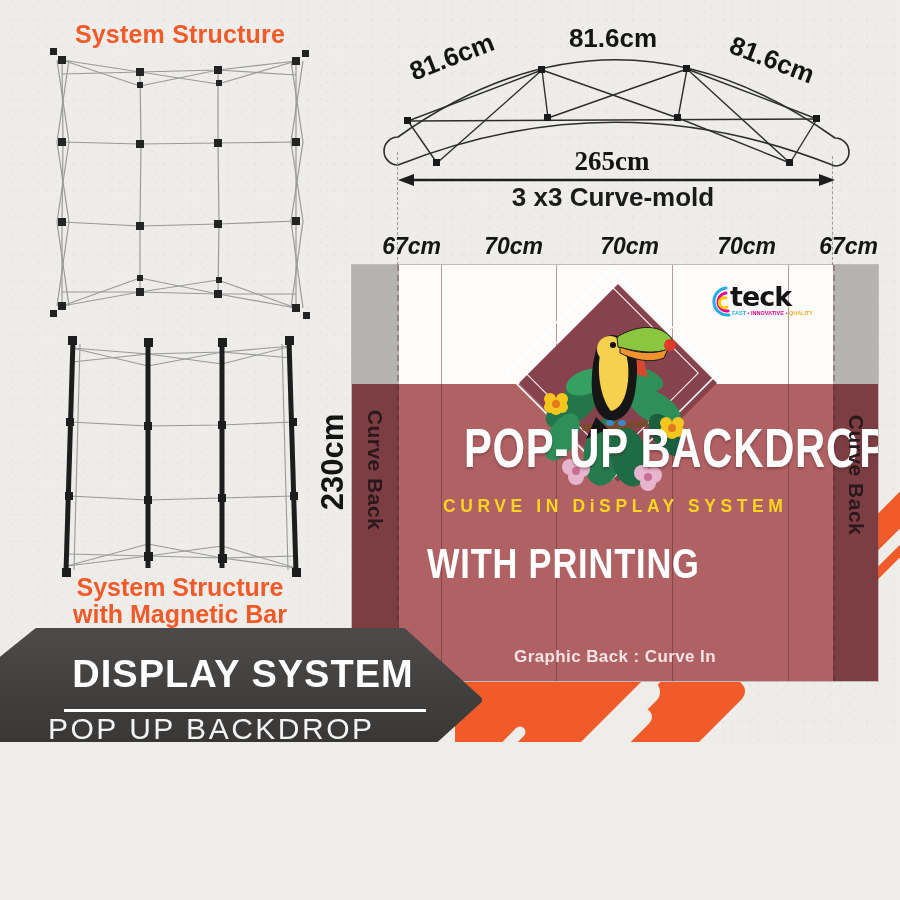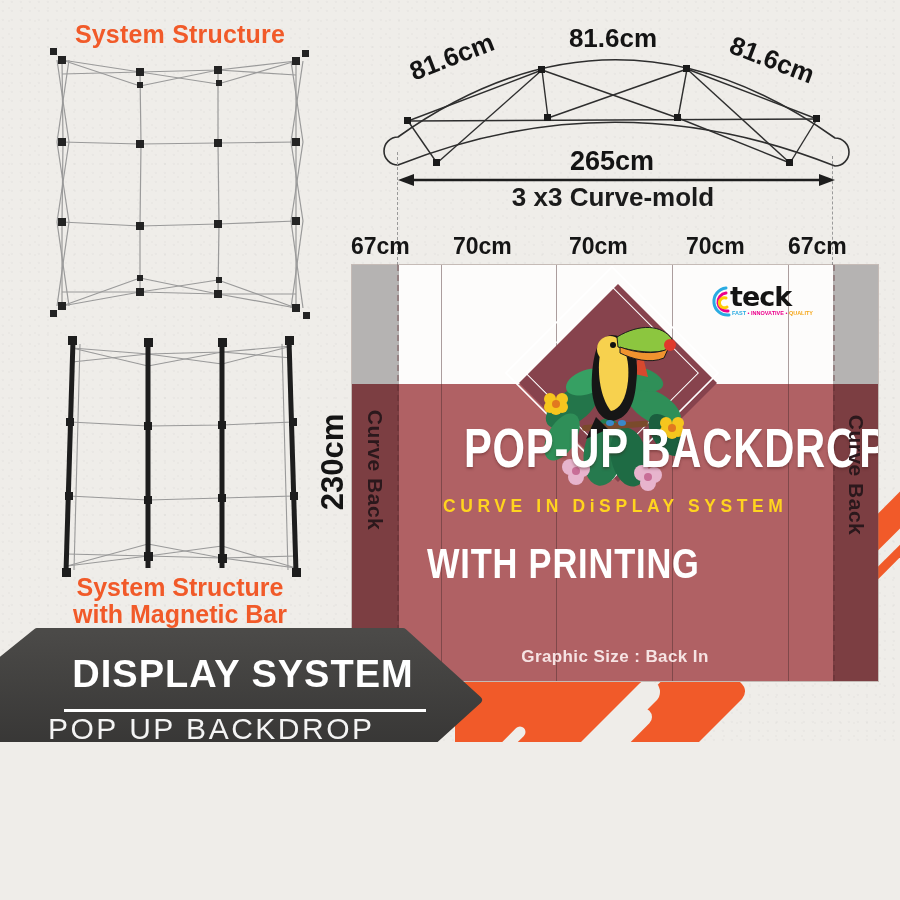--- a/index.html
+++ b/index.html
@@ -24,22 +24,22 @@
   .caption2{color:#f15a29;font-weight:bold;font-size:25px;text-align:center;line-height:27px;}
   .dim-230{
     font-size:31px;font-weight:bold;color:#141414;white-space:nowrap;
     transform:translate(-50%,-50%) rotate(-90deg);
   }
   
   .dim-label{font-size:26px;font-weight:bold;color:#141414;white-space:nowrap;}
   .dashed-v{border-left:1.5px dashed #9a9a9a;width:0;}
   .mold-name{font-size:26px;font-weight:bold;color:#1b1b1b;white-space:nowrap;}
   
-  .col-label{font-size:23px;font-weight:bold;color:#151515;text-align:left;width:90px;
-    transform:translateX(-50%);}
+  .col-label{font-size:23px;font-weight:bold;color:#151515;text-align:right;width:90px;
+    transform:translateX(-50%);font-style:italic;}
   
   #backdrop{
     left:352px;top:265px;width:526px;height:416px;overflow:hidden;background:#fdfcfb;
     outline:1px solid rgba(130,105,100,.38);
   }
   .strip{top:0;width:45px;height:416px;
     background:linear-gradient(#b5b3b2 0,#b5b3b2 119px,#7c3e42 119px,#7c3e42 100%);}
   #strip-left{left:0;border-right:2px dashed rgba(90,40,42,.35);}
   #strip-right{left:481px;border-left:2px dashed rgba(90,40,42,.35);}
   #backdrop-main{left:45px;top:119px;width:436px;height:297px;background:#b06164;}
@@ -241,21 +241,21 @@
     <g>
       <line x1="26" y1="152" x2="451" y2="152" stroke="#1d1d1d" stroke-width="2.4"></line>
       <polygon points="20,152 36,146 36,158" fill="#1d1d1d"></polygon>
       <polygon points="457,152 441,146 441,158" fill="#1d1d1d"></polygon>
     </g>
   </svg>
 
   <span class="abs dim-label" style="left:452px;top:57px;transform:translate(-50%,-50%) rotate(-21deg);">81.6cm</span>
   <span class="abs dim-label" style="left:613px;top:38px;transform:translate(-50%,-50%);">81.6cm</span>
   <span class="abs dim-label" style="left:772px;top:60px;transform:translate(-50%,-50%) rotate(21deg);">81.6cm</span>
-  <span class="abs dim-label" style="left:612px;top:161px;transform:translate(-50%,-50%);font-size:27px;">265cm</span>
+  <span class="abs dim-label" style="left:612px;top:161px;transform:translate(-50%,-50%);font-size:27px;font-family:Liberation Serif, serif;">265cm</span>
   <span class="abs mold-name" style="left:613px;top:197px;transform:translate(-50%,-50%);">3 x3 Curve-mold</span>
 
   <div class="abs dashed-v" style="left:397px;top:152px;height:113px;"></div>
   <div class="abs dashed-v" style="left:832px;top:156px;height:109px;"></div>
 
   <span class="abs col-label" style="left:396px;top:233px;">67cm</span>
   <span class="abs col-label" style="left:498px;top:233px;">70cm</span>
   <span class="abs col-label" style="left:614px;top:233px;">70cm</span>
   <span class="abs col-label" style="left:731px;top:233px;">70cm</span>
   <span class="abs col-label" style="left:833px;top:233px;">67cm</span>
@@ -376,21 +376,21 @@
 
     <div class="abs bd-title">
       <span>POP-UP BACKDROP</span>
     </div>
     <div class="abs bd-sub">
       <span>CURVE IN DiSPLAY SYSTEM</span>
     </div>
     <div class="abs bd-feature">
       <span>WITH PRINTING</span>
     </div>
-    <div class="abs bd-size">Graphic Size : Back In</div>
+    <div class="abs bd-size">Graphic Back : Curve In</div>
 
     <span class="abs curve-back" style="left:23px;top:205px;">Curve Back</span>
     <span class="abs curve-back" style="left:504px;top:210px;">Curve Back</span>
   </div>
 
   <div id="orange-block" class="abs"></div>
 
   <svg class="abs" style="left:0;top:625px;" width="490" height="150" viewBox="0 0 490 150">
     <defs>
       <linearGradient id="bannerGrad" x1="0" y1="0" x2="0" y2="1">

